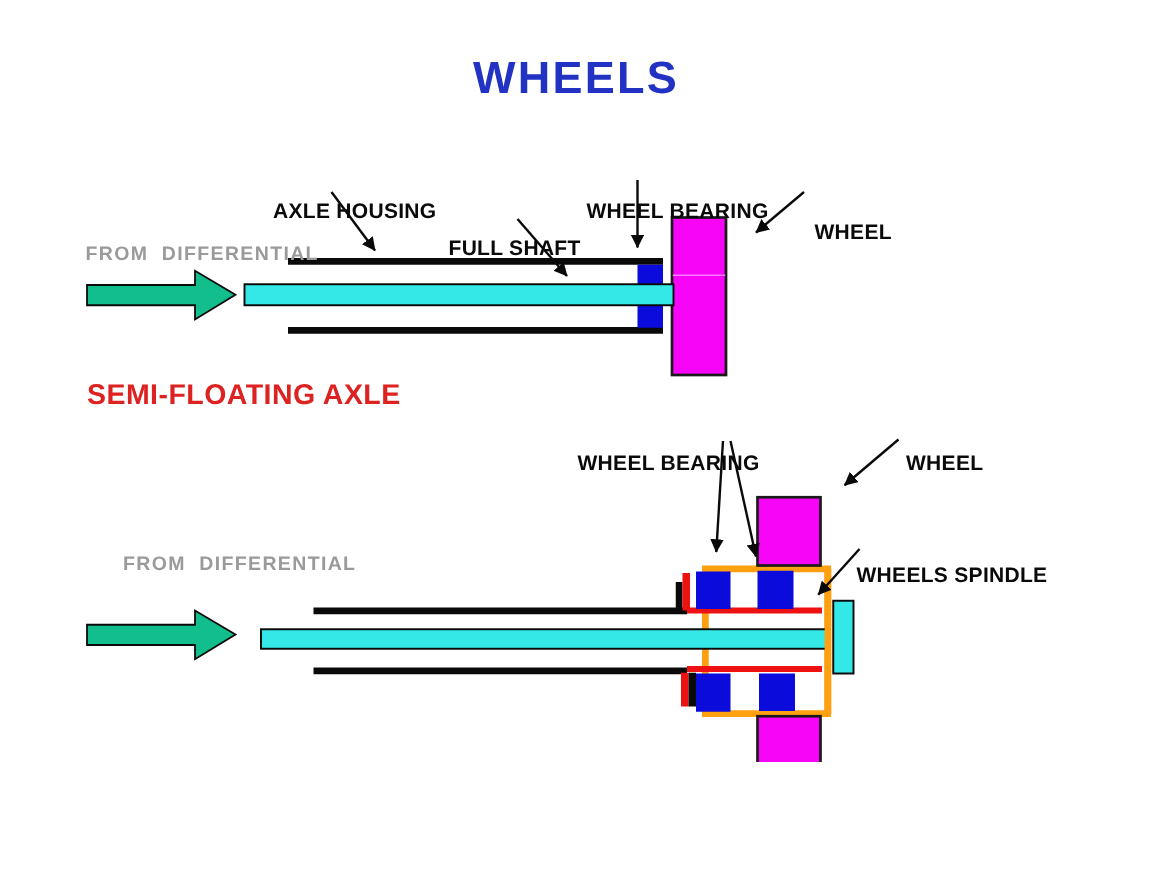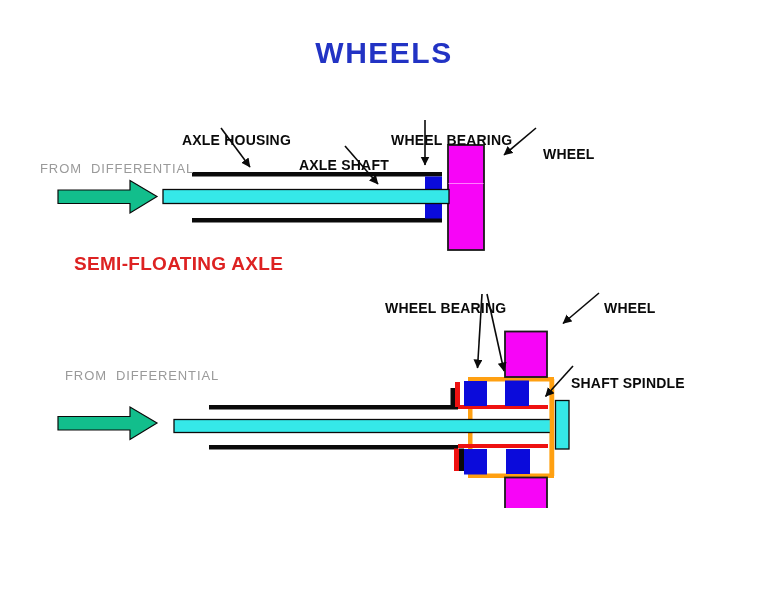--- a/index.html
+++ b/index.html
@@ -9,22 +9,22 @@
   }
   .slide-title{
     position:absolute;left:0;top:36px;width:100%;text-align:center;
     font-size:30px;font-weight:bold;letter-spacing:1.5px;color:var(--title-blue);
   }
   .lbl{
     position:absolute;font-size:14px;font-weight:bold;color:#0a0a0a;
     letter-spacing:0.2px;white-space:pre;line-height:1;margin-top:30px;
   }
   .lbl-gray{
-    position:absolute;font-size:13px;font-weight:normal;color:var(--label-gray);
-    letter-spacing:0.9px;white-space:pre;line-height:1;
+    position:absolute;font-size:13px;font-weight:bold;color:var(--label-gray);
+    letter-spacing:0.9px;white-space:pre;line-height:1;margin-left:17px;
   }
   .caption{
     position:absolute;font-size:19px;font-weight:bold;color:var(--caption-red);
     letter-spacing:0.3px;white-space:pre;line-height:1;
   }
   svg.diagram{position:absolute;left:0;top:0;}
   .black{fill:#0a0a0a;}
   .red{fill:var(--spindle-red);}
   .bearing{fill:var(--bearing-blue);}
   .wheel{fill:var(--wheel-magenta);stroke:#1a1a1a;stroke-width:1.8;}
@@ -81,24 +81,24 @@
     <line class="orangeline" x1="552" y1="379" x2="552" y2="476"></line>
     <rect class="shaft" x="555.5" y="400.5" width="13.5" height="48.5"></rect>
     <polygon class="greenarrow" points="58,416.5 130,416.5 130,407 157,423 130,439.5 130,430 58,430"></polygon>
     <line class="ann" x1="482" y1="294" x2="477.5" y2="368" marker-end="url(#ah)"></line>
     <line class="ann" x1="487" y1="294" x2="504" y2="371" marker-end="url(#ah)"></line>
     <line class="ann" x1="599" y1="293" x2="563" y2="323.5" marker-end="url(#ah)"></line>
     <line class="ann" x1="573" y1="366" x2="545.5" y2="396.5" marker-end="url(#ah)"></line>
   </svg>
 
   <div class="lbl" style="left:182px;top:103px">AXLE HOUSING</div>
-  <div class="lbl" style="left:299px;top:128px">AXLE SHAFT</div>
+  <div class="lbl" style="left:299px;top:128px">FULL SHAFT</div>
   <div class="lbl" style="left:391px;top:103px">WHEEL BEARING</div>
   <div class="lbl" style="left:543px;top:117px">WHEEL</div>
   <div class="lbl-gray" style="left:40px;top:162px">FROM  DIFFERENTIAL</div>
-  <div class="caption" style="left:74px;top:254px">SEMI-FLOATING AXLE</div>
+  <div class="caption" style="left:58px;top:254px">SEMI-FLOATING AXLE</div>
 
   <div class="lbl" style="left:385px;top:271px">WHEEL BEARING</div>
   <div class="lbl" style="left:604px;top:271px">WHEEL</div>
-  <div class="lbl" style="left:571px;top:346px">SHAFT SPINDLE</div>
+  <div class="lbl" style="left:571px;top:346px">WHEELS SPINDLE</div>
   <div class="lbl-gray" style="left:65px;top:369px">FROM  DIFFERENTIAL</div>
 
 </div>
 
 </body></html>

